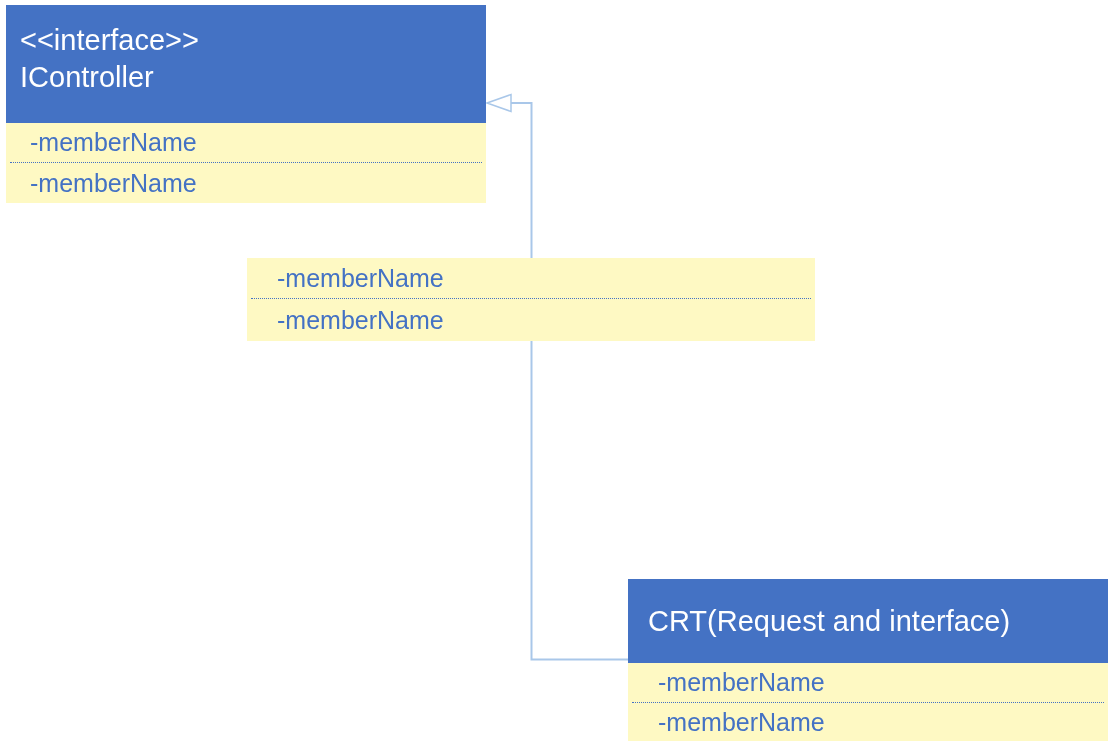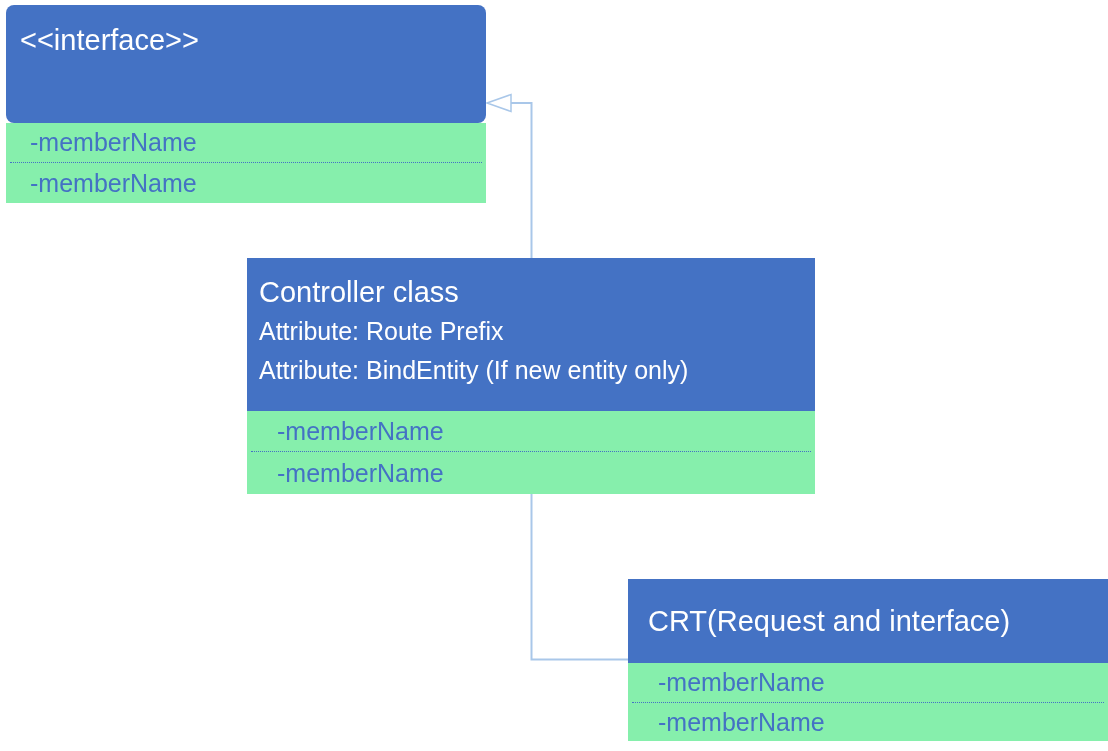--- a/index.html
+++ b/index.html
@@ -24,21 +24,21 @@
   .uml-box {
     position: absolute;
     z-index: 1;
   }
   .uml-header {
     background: #4472C4;
     color: #ffffff;
     box-sizing: border-box;
   }
   .uml-body {
-    background: #86efac;
+    background: #fef9c3;
     box-sizing: border-box;
   }
   .stereotype, .cls-title {
     font-size: 29px;
     line-height: 37px;
     font-weight: 400;
     white-space: nowrap;
   }
   .cls-attr {
     font-size: 25px;
@@ -54,21 +54,21 @@
     white-space: nowrap;
   }
   .member-sep {
     height: 0;
     border-top: 1px dotted #4472C4;
     margin: 0 4px;
   }
 
   
   .box-icontroller { left: 6px; top: 5px; width: 480px; }
-  .box-icontroller .uml-header { height: 118px; padding: 17px 0 0 14px; border-radius: 8px; }
+  .box-icontroller .uml-header { height: 118px; padding: 17px 0 0 14px; }
   .box-icontroller .member-row { height: 39px; padding-left: 24px; }
   .box-icontroller .member-row.last { height: 40px; }
 
   
   .box-controller { left: 247px; top: 258px; width: 568px; }
   .box-controller .uml-header { height: 153px; padding: 14px 0 0 12px; }
   .box-controller .cls-title { line-height: 40px; }
   .box-controller .member-row { height: 40px; padding-left: 30px; }
   .box-controller .member-row.last { height: 42px; }
 
@@ -84,34 +84,30 @@
 <div class="canvas">
 
   <svg class="connector-layer" width="1108" height="751" viewBox="0 0 1108 751">
     <path d="M 511 103 L 531.5 103 L 531.5 659.5 L 628 659.5" fill="none" stroke="#A9C7E9" stroke-width="2"></path>
     <polygon points="487,103 511,94.5 511,111.5" fill="#ffffff" stroke="#A9C7E9" stroke-width="1.5"></polygon>
   </svg>
 
   <div class="uml-box box-icontroller">
     <div class="uml-header">
       <div class="stereotype">&lt;&lt;interface&gt;&gt;</div>
+      <div class="cls-title">IController</div>
     </div>
     <div class="uml-body">
       <div class="member-row">-memberName</div>
       <div class="member-sep"></div>
       <div class="member-row last">-memberName</div>
     </div>
   </div>
 
   <div class="uml-box box-controller">
-    <div class="uml-header">
-      <div class="cls-title">Controller class</div>
-      <div class="cls-attr">Attribute: Route Prefix</div>
-      <div class="cls-attr">Attribute: BindEntity (If new entity only)</div>
-    </div>
     <div class="uml-body">
       <div class="member-row">-memberName</div>
       <div class="member-sep"></div>
       <div class="member-row last">-memberName</div>
     </div>
   </div>
 
   <div class="uml-box box-crt">
     <div class="uml-header">
       <div class="cls-title">CRT(Request and interface)</div>

